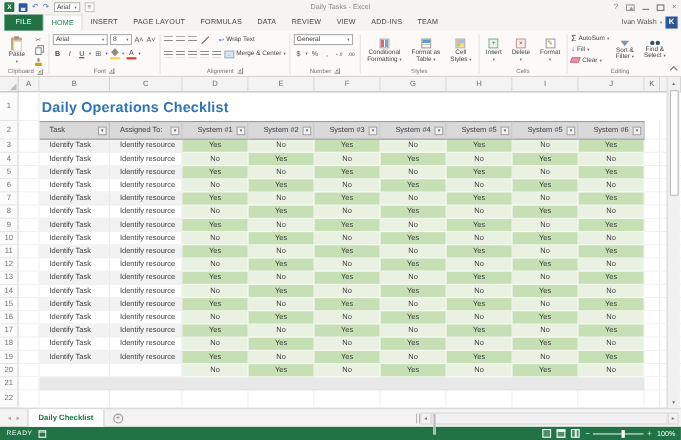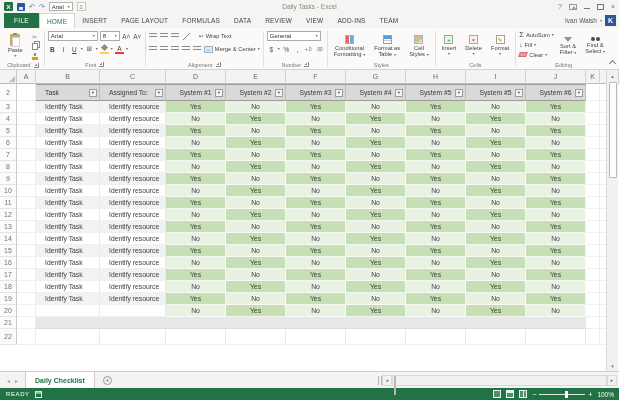--- a/index.html
+++ b/index.html
@@ -413,20 +413,25 @@
         <div class="colh" style="width: 60px;">F</div>
         <div class="colh" style="width: 60px;">G</div>
         <div class="colh" style="width: 60px;">H</div>
         <div class="colh" style="width: 60px;">I</div>
         <div class="colh" style="width: 60px;">J</div>
         <div class="colh" style="width: 14px;">K</div>
         <div class="colh" style="flex: 1 1 0%;">L</div>
       </div>
   </div>
   <div id="sheet-rows">
+      <div class="sh-row" style="height: 26px;">
+        <div class="gut">1</div>
+        <div class="ca"></div>
+        <div class="sheet-title">Daily Operations Checklist</div>
+      </div>
       <div class="sh-row" style="height: 17px;">
         <div class="gut">2</div>
         <div class="ca"></div>
         <div class="hcell left" style="width: 64px;">
           <div class="htxt">Task</div>
           <div class="fbtn">▾</div>
         </div>
         <div class="hcell left" style="width: 66px;">
           <div class="htxt">Assigned To:</div>
           <div class="fbtn">▾</div>

